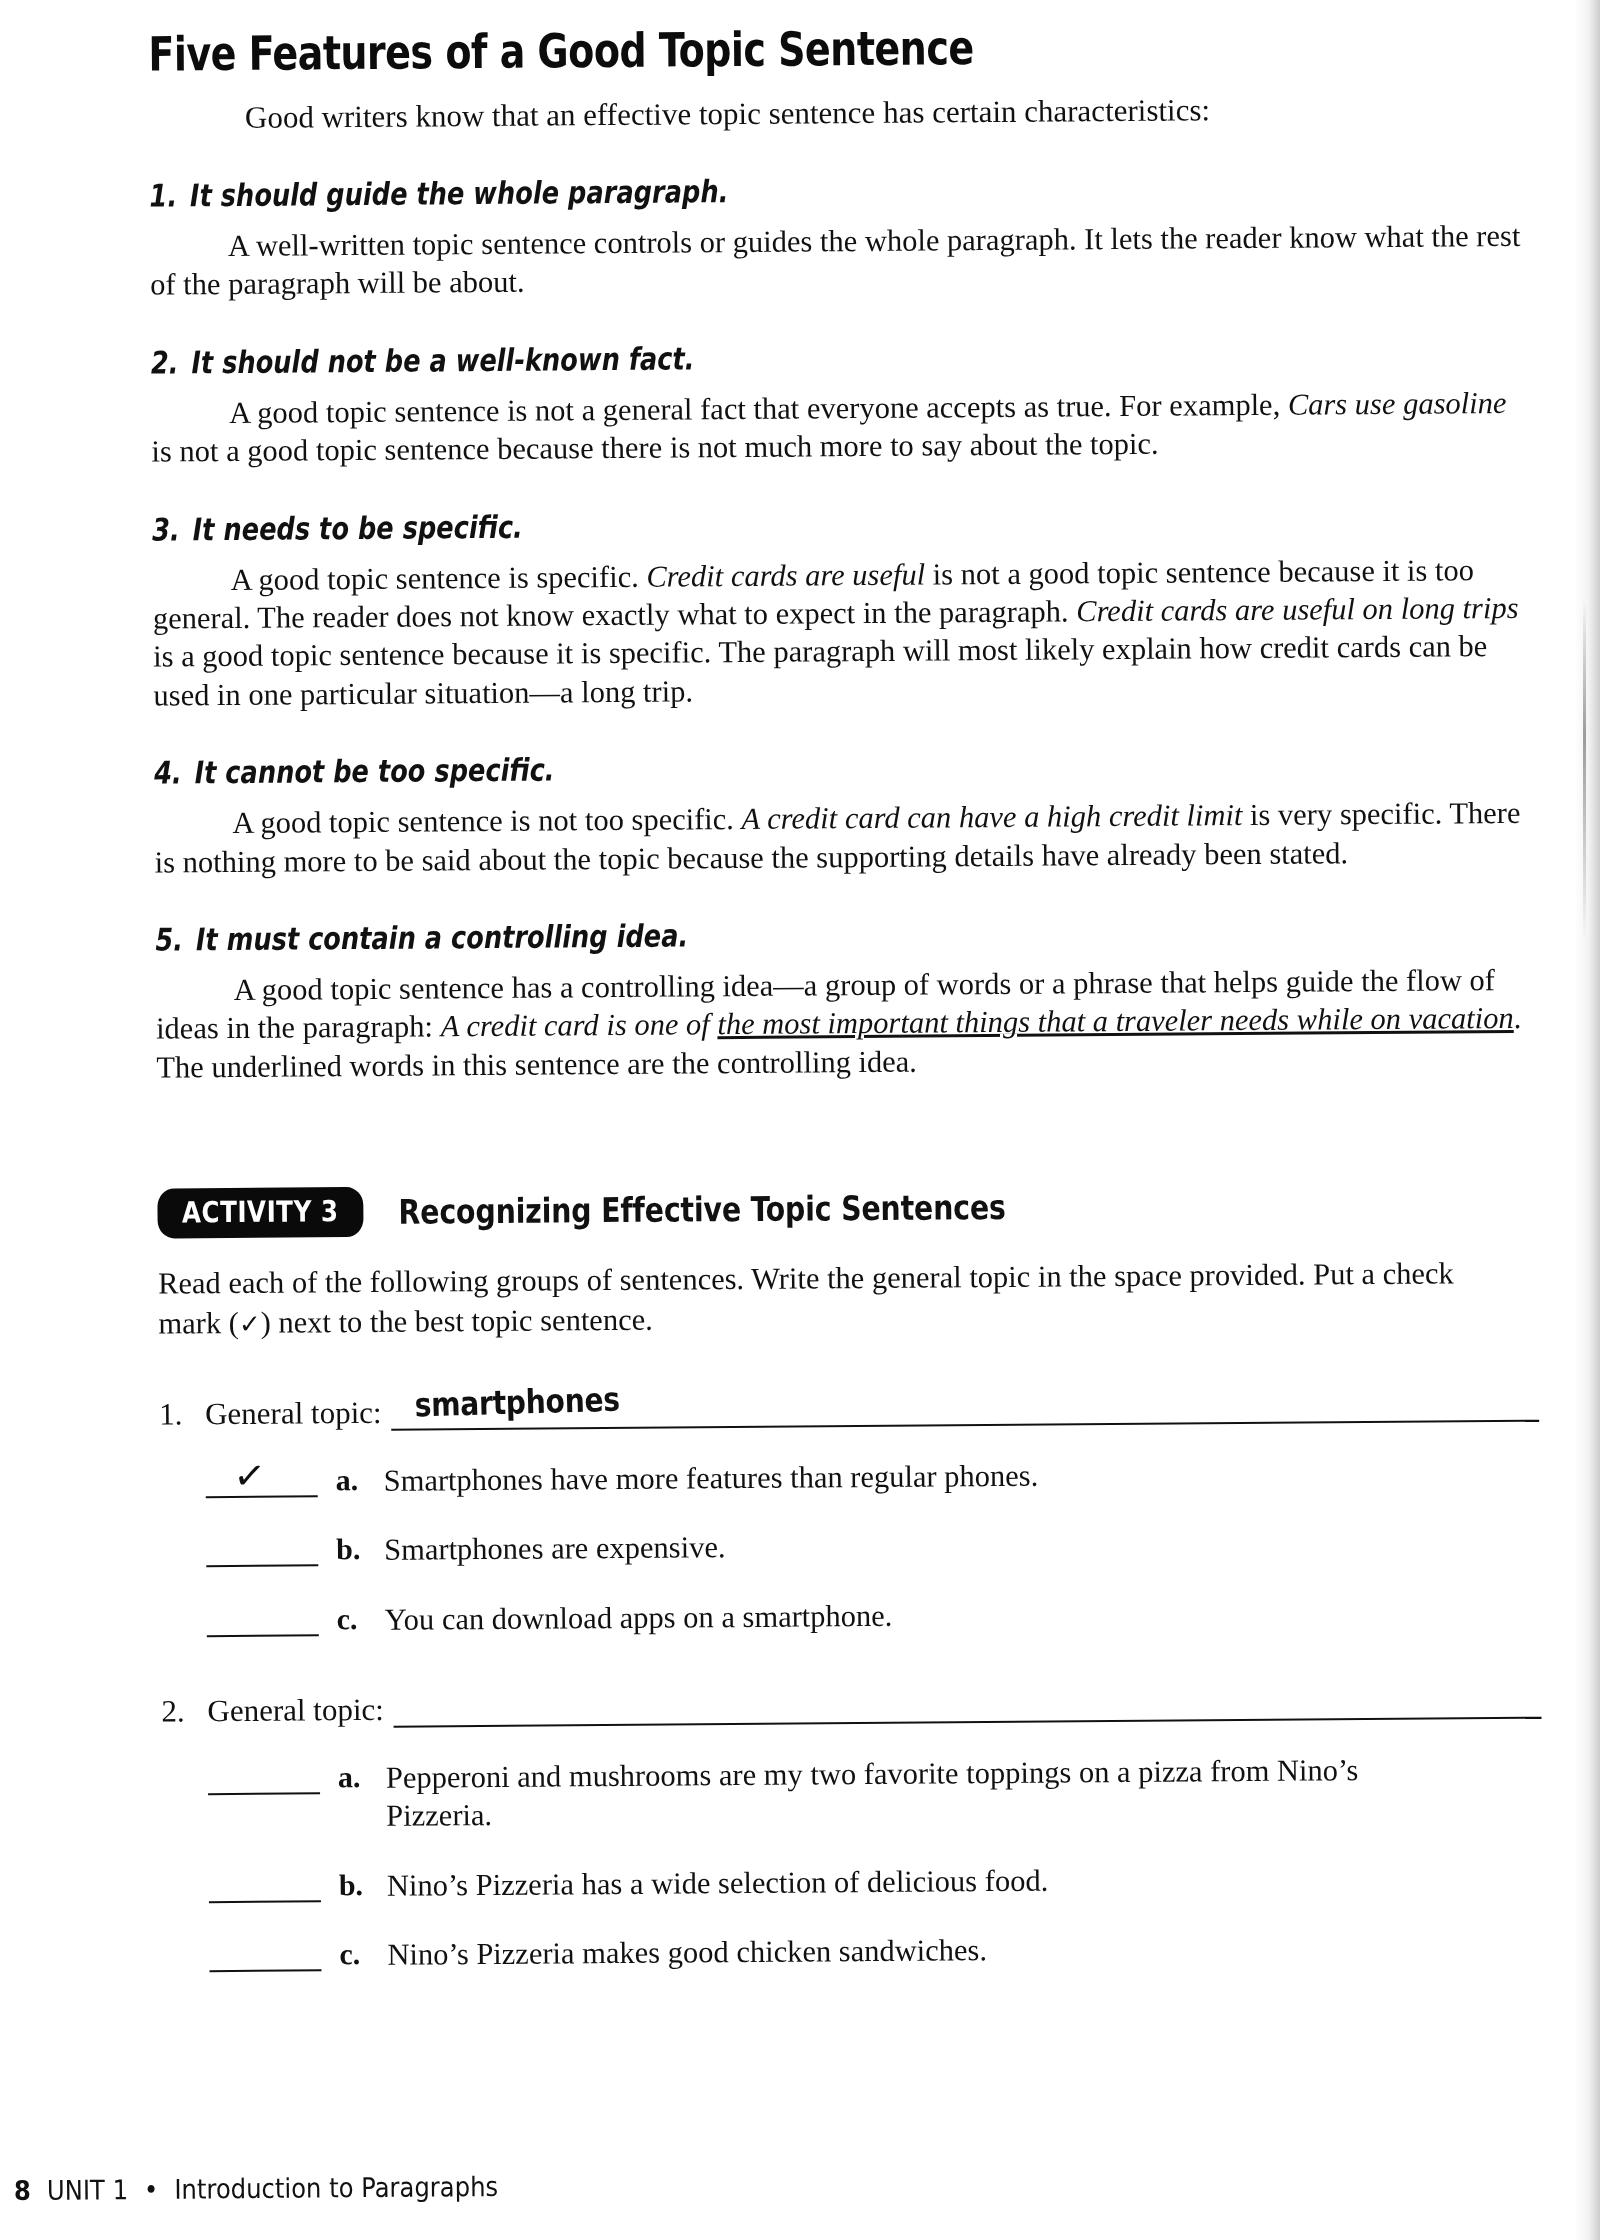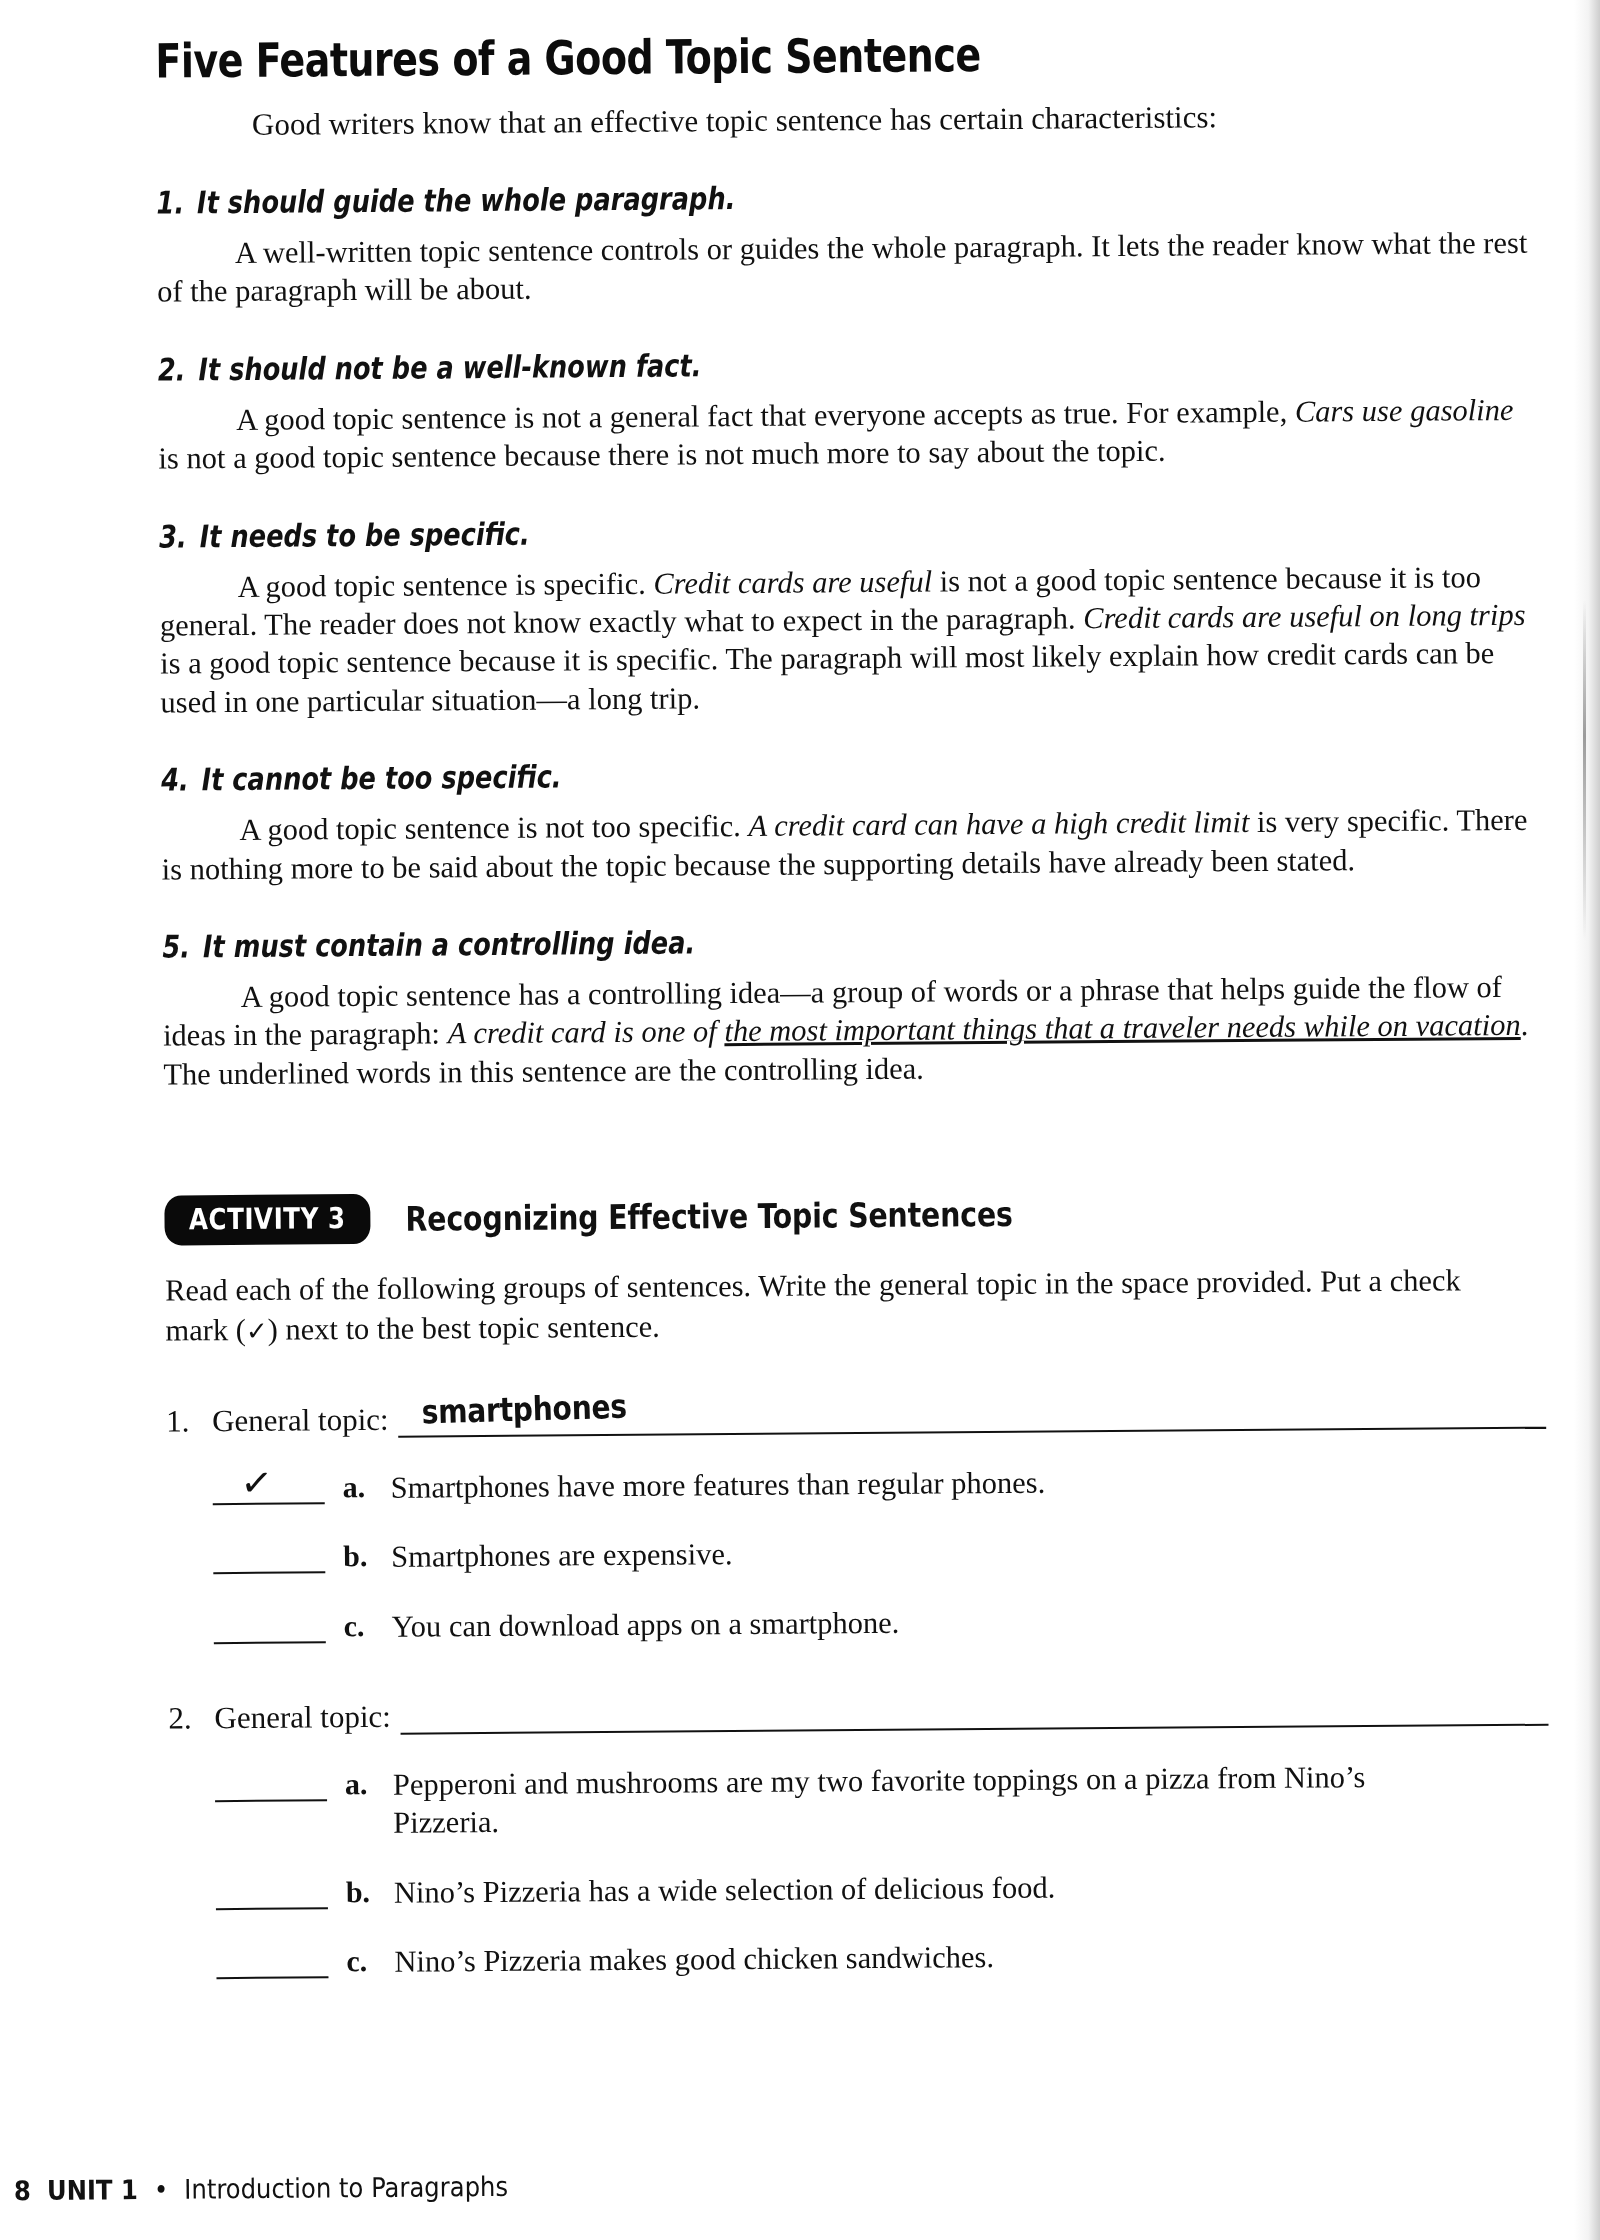--- a/index.html
+++ b/index.html
@@ -6,21 +6,21 @@
   body {
     width:1600px; height:2240px;
     position:relative; overflow:hidden;
     font-family:"Liberation Serif", serif;
     color:#111111;
   }
 
   
   #page {
     position:absolute; inset:0;
-    padding:7px;
+    padding:0;
   }
   .scanwarp { transform: rotate(-0.45deg); transform-origin: 30% 40%; }
 
   .content { position:absolute; left:148px; top:0px; width:1380px; }
 
   
   .page-title {
     font-family:"DejaVu Sans Condensed","Liberation Sans Narrow","Liberation Sans", sans-serif;
     font-weight:bold;
     font-size:47px;
@@ -142,21 +142,21 @@
 
   
   .footer {
     position:absolute; left:14px; bottom:36px;
     display:flex; align-items:baseline; gap:16px;
     font-family:"DejaVu Sans Condensed","Liberation Sans Narrow","Liberation Sans", sans-serif;
     font-size:27px;
     transform: rotate(-0.5deg);
   }
   .footer .pg { font-weight:bold; }
-  .footer .unit { font-weight:bold; }
+  .footer .unit { font-weight:normal; }
   .footer .sect { font-weight:normal; }
 
   
   .edge-shadow {
     position:absolute; top:0; right:0; width:26px; height:100%;
     background:linear-gradient(to right, rgba(255,255,255,0) 0%, rgba(140,140,140,0.10) 55%, rgba(90,90,90,0.30) 100%);
     pointer-events:none;
   }
   .edge-crease {
     position:absolute; right:14px; top:600px; width:3px; height:340px;

